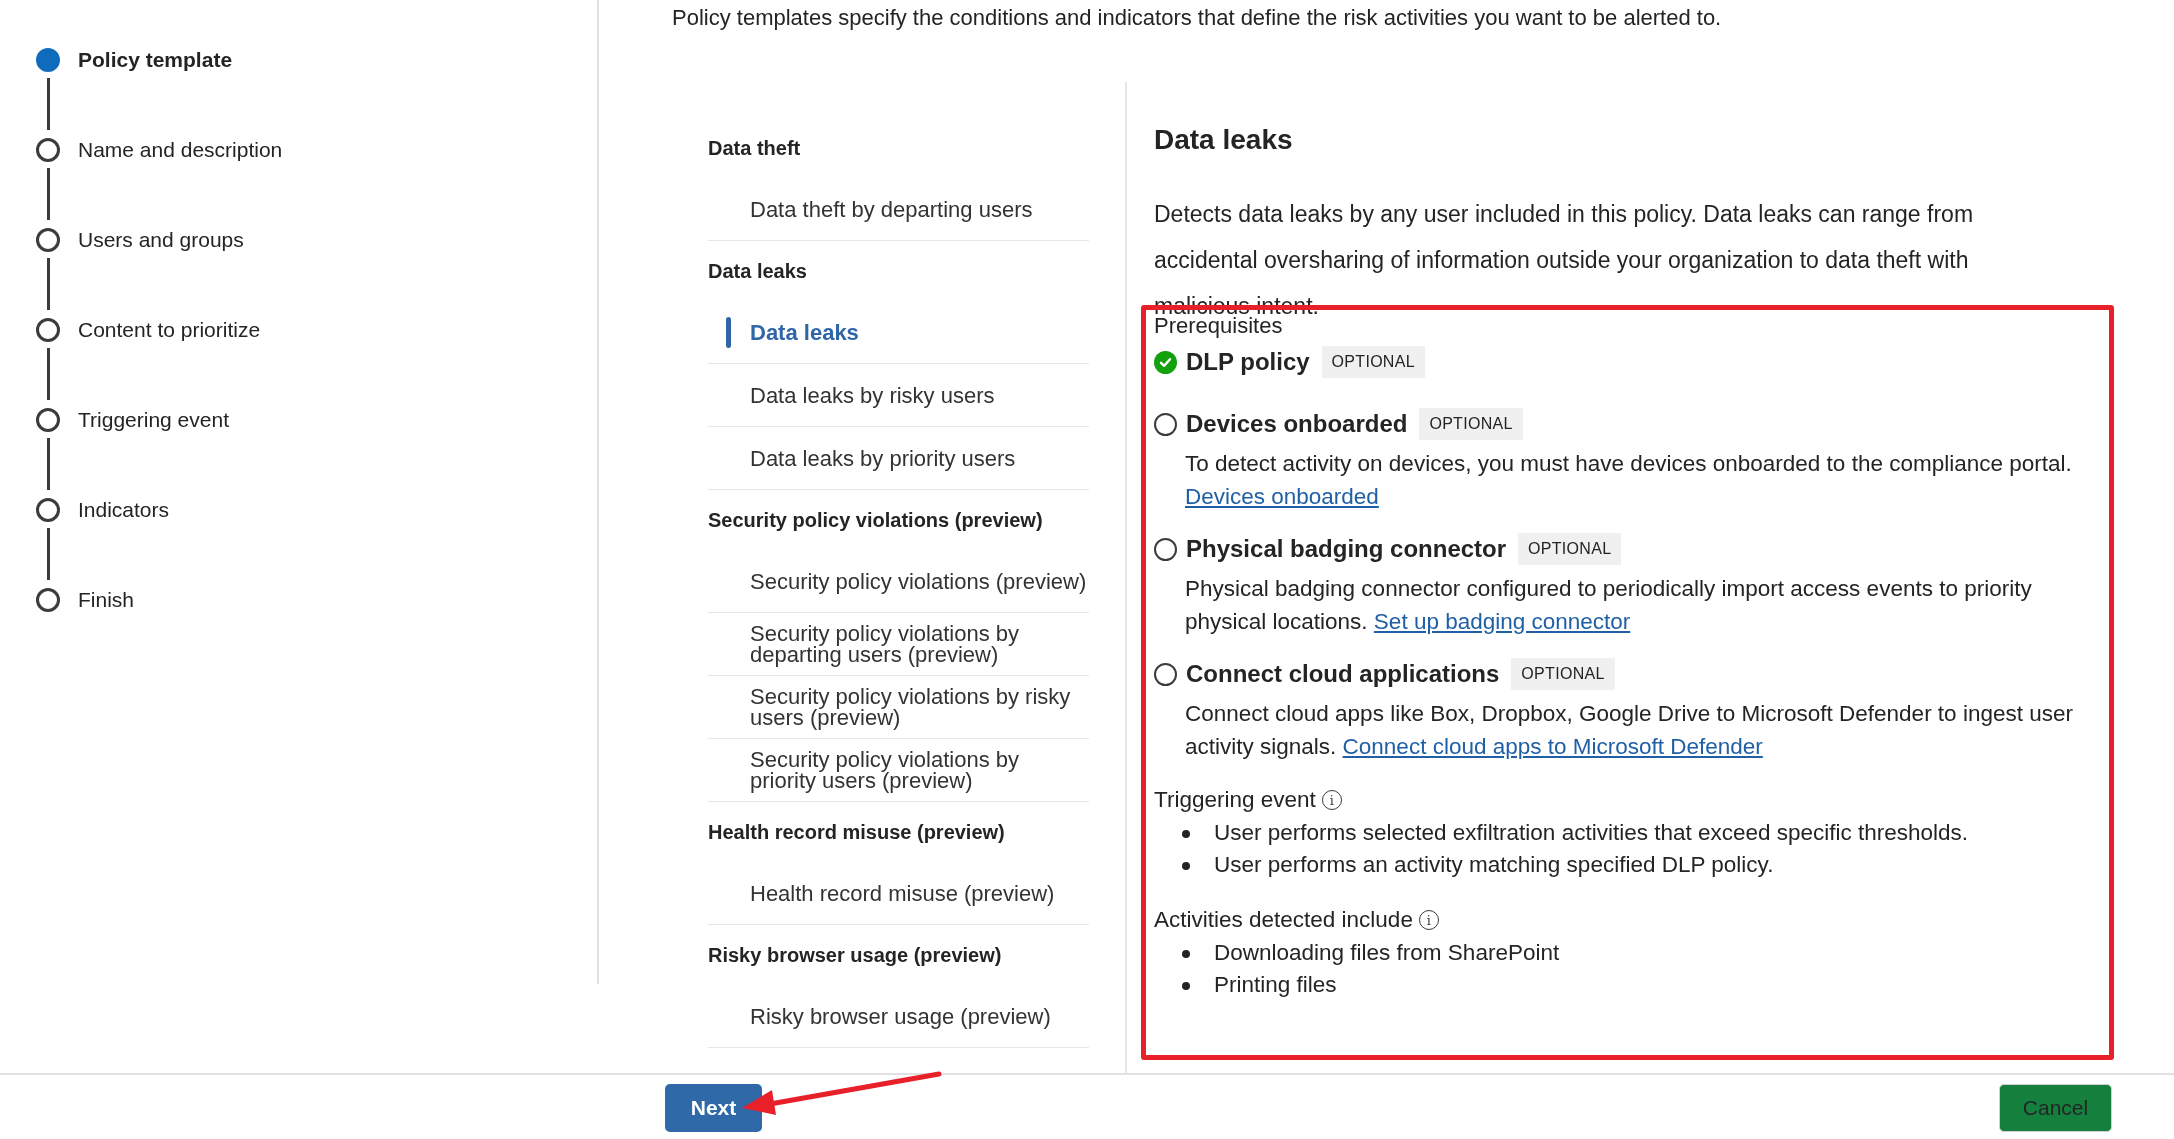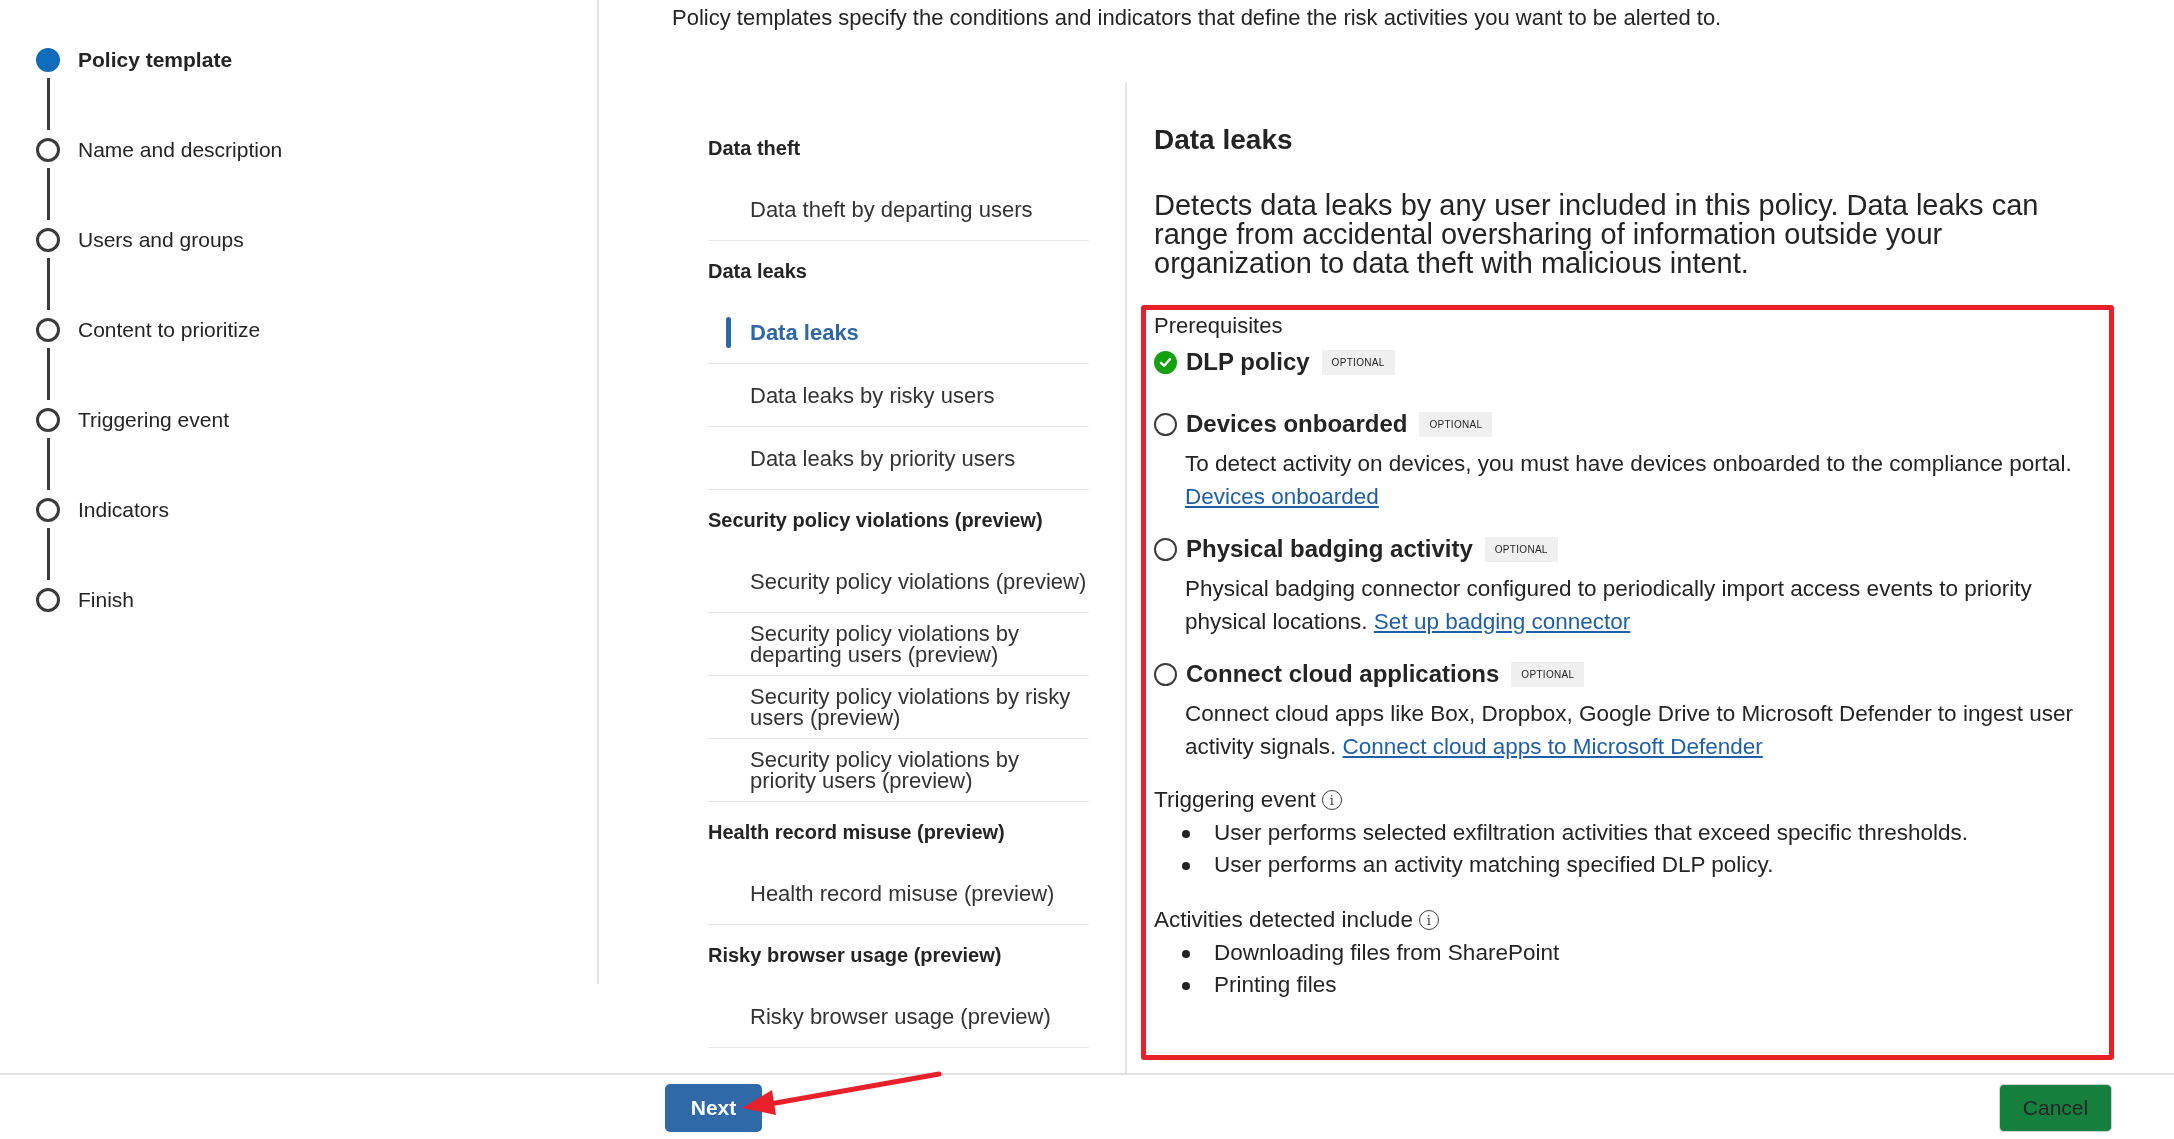--- a/index.html
+++ b/index.html
@@ -26,32 +26,32 @@
   .tpl-item.double { height: 63px; }
   .tpl-item.selected { color: #2f66a8; font-weight: bold; }
   .sel-bar { position: absolute; left: 18px; top: 16px; width: 5px; height: 31px; border-radius: 3px; background: #2f66a8; }
 
   
   .mid-divider { position: absolute; left: 1125px; top: 82px; width: 2px; height: 992px; background: #e6e6e6; }
 
   
   .details { position: absolute; left: 1154px; top: 124px; width: 960px; }
   .details h2 { font-size: 28px; font-weight: bold; color: #242424; height: 40px; }
-  .details .desc { margin-top: 27px; font-size: 29px; line-height: 29px; color: #242424; width: 900px; }
+  .details .desc { margin-top: 27px; font-size: 23px; line-height: 46px; color: #242424; width: 900px; }
 
   .prereq-box { position: absolute; left: 1141px; top: 305px; width: 973px; height: 755px; border: 5px solid #e8202a; border-radius: 3px; }
   .prereq { position: absolute; left: 1154px; top: 310px; width: 940px; }
   .prereq-title { font-size: 22px; color: #242424; height: 32px; line-height: 32px; }
   .pr-item { position: relative; }
   .pr-head { display: flex; align-items: center; height: 40px; }
   .pr-icon { width: 23px; height: 23px; border-radius: 50%; flex: none; margin-right: 9px; display: flex; align-items: center; justify-content: center; }
   .pr-icon.check { background: #13a10e; }
   .pr-icon.empty { border: 2px solid #3b3b3b; background: #fff; }
   .pr-name { font-size: 24px; font-weight: bold; color: #242424; }
-  .badge { margin-left: 12px; background: #f0f0f0; font-size: 10px; padding: 7px 10px; color: #242424; letter-spacing: 0.3px; }
+  .badge { margin-left: 12px; background: #f0f0f0; font-size: 16px; padding: 7px 10px; color: #242424; letter-spacing: 0.3px; }
   .pr-desc { margin-left: 31px; font-size: 22.5px; line-height: 32.5px; color: #242424; margin-top: 4px; }
   .pr-desc a { color: #1f5fa6; text-decoration: underline; }
 
   .sec-title { font-size: 22.5px; color: #242424; display: flex; align-items: center; height: 34px; }
   .info-icon { width: 20px; height: 20px; border: 1.5px solid #3b3b3b; border-radius: 50%; margin-left: 6px; font-size: 13px; display: flex; align-items: center; justify-content: center; font-family: "DejaVu Serif", serif; color: #3b3b3b; }
   .bullets { list-style: none; margin-left: 28px; }
   .bullets li { font-size: 22.5px; line-height: 32px; color: #242424; position: relative; padding-left: 32px; }
   .bullets li::before { content: ""; position: absolute; left: 0; top: 13px; width: 8px; height: 8px; border-radius: 50%; background: #242424; }
 
   
@@ -178,21 +178,21 @@
     </div>
     <div class="pr-desc">
       <span>To detect activity on devices, you must have devices onboarded to the compliance portal.</span>
       <a href="#">Devices onboarded</a>
     </div>
   </div>
 
   <div class="pr-item" style="margin-top:16px">
     <div class="pr-head">
       <span class="pr-icon empty"></span>
-      <span class="pr-name">Physical badging activity</span>
+      <span class="pr-name">Physical badging connector</span>
       <span class="badge">OPTIONAL</span>
     </div>
     <div class="pr-desc">
       <span>Physical badging connector configured to periodically import access events to priority physical locations.</span>
       <a href="#">Set up badging connector</a>
     </div>
   </div>
 
   <div class="pr-item" style="margin-top:16px">
     <div class="pr-head">

